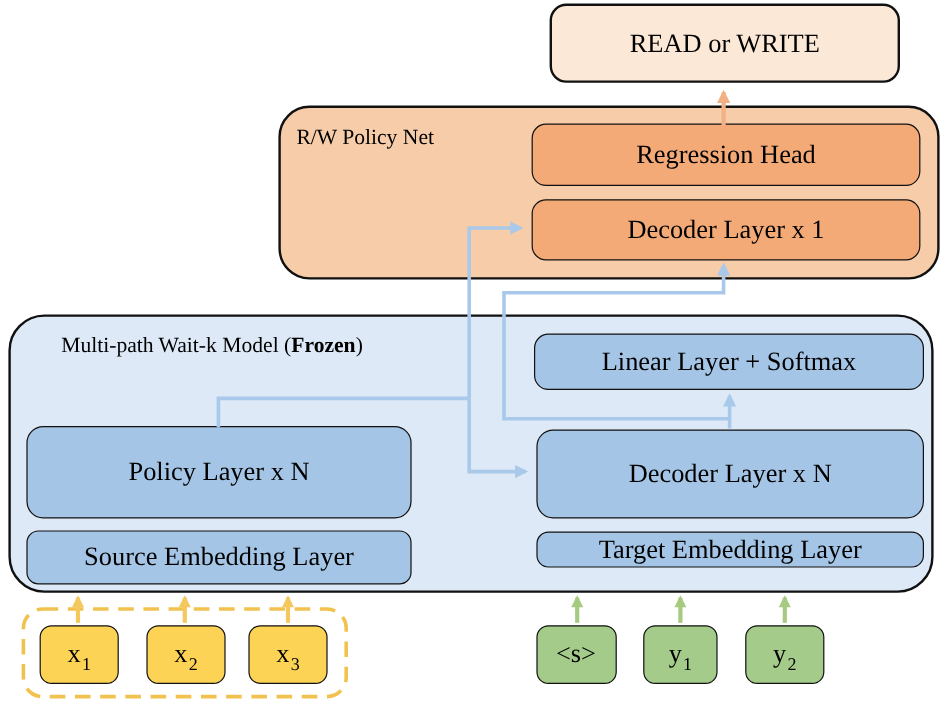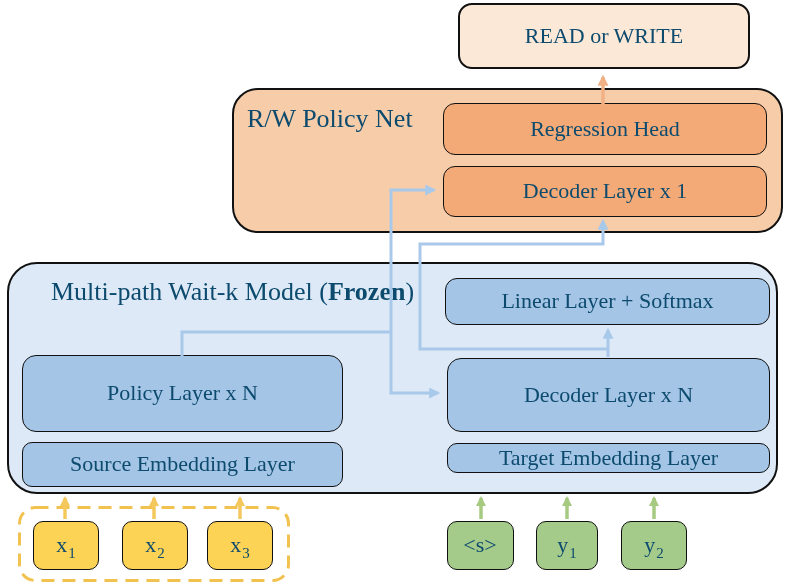--- a/index.html
+++ b/index.html
@@ -1,38 +1,38 @@
 <!DOCTYPE html>
 <html><head>
 <meta charset="utf-8">
 <style>
   html,body{margin:0;padding:0;background:#ffffff;}
   .canvas{
     position:relative;width:790px;height:585px;background:#ffffff;
-    font-family:"Liberation Serif","DejaVu Serif",serif;color:#0c4a6e;overflow:hidden;
+    font-family:"Liberation Serif","DejaVu Serif",serif;color:#000000;overflow:hidden;
   }
   .box{
     position:absolute;display:flex;align-items:center;justify-content:center;
     box-sizing:border-box;border:1.6px solid #111;text-align:center;
     font-size:22px;line-height:1.1;
   }
   .container{border-width:2px;justify-content:flex-start;align-items:flex-start;}
   .rw-output{left:458px;top:3px;width:292px;height:66px;border-radius:14px;background:#fbe8d7;border-width:2px;}
   .policy{left:232px;top:88px;width:551px;height:145px;border-radius:26px;background:#f6cca9;}
   .policy-box{left:443px;width:324px;height:52px;border-radius:12px;background:#f3aa77;}
   .regression{top:103px;}
   .policy-decoder{top:166px;height:51px;}
   .waitk{left:7px;top:262px;width:771px;height:232px;border-radius:30px;background:#dde9f6;}
   .blue-box{background:#a4c5e5;}
   .encoder{left:22px;top:355px;width:321px;height:77px;border-radius:14px;}
   .source-emb{left:22px;top:442px;width:321px;height:45px;border-radius:10px;}
   .linear{left:445px;top:278px;width:325px;height:47px;border-radius:12px;}
   .decoderN{left:447px;top:358px;width:323px;height:74px;border-radius:14px;}
   .target-emb{left:447px;top:443px;width:323px;height:30px;border-radius:10px;}
-  .title{position:absolute;font-size:26px;white-space:nowrap;}
+  .title{position:absolute;font-size:18px;white-space:nowrap;}
   .policy-title{left:247px;top:104px;}
   .waitk-title{left:24px;top:277px;margin-left:27px;}
   .token{width:66px;height:49px;border-radius:10px;font-size:22px;}
   .token sub{font-size:15px;line-height:0;margin-left:1px;}
   .src-token{background:#fcd355;top:521px;align-items:center;}
   .tgt-token{background:#a5cb8b;top:521px;}
   .x1{left:33px;} .x2{left:122px;} .x3{left:207px;}
   .bos{left:447px;width:67px;} .y1{left:536px;width:62px;} .y2{left:621px;}
   svg.overlay{position:absolute;left:0;top:0;z-index:6;pointer-events:none;}
   .layer2{z-index:2;} .layer1{z-index:1;} .layer3{z-index:3;}

